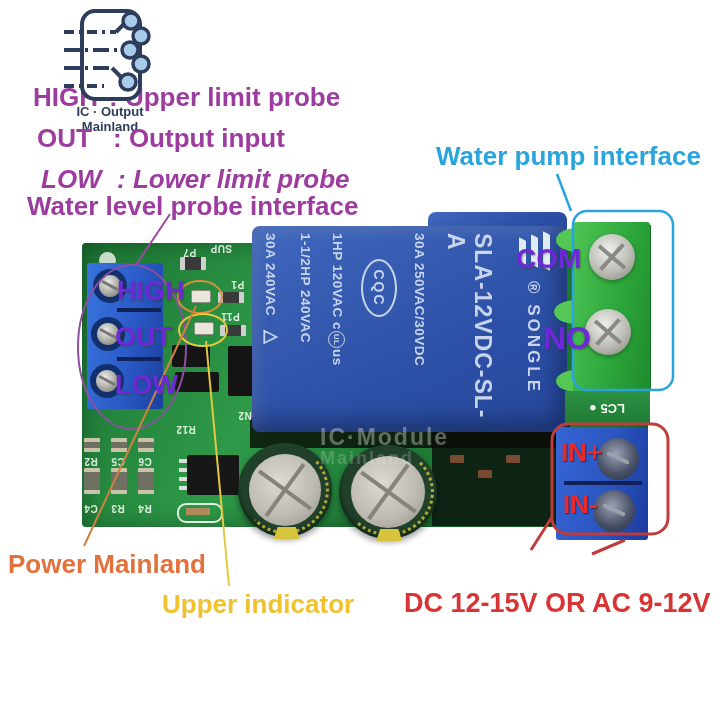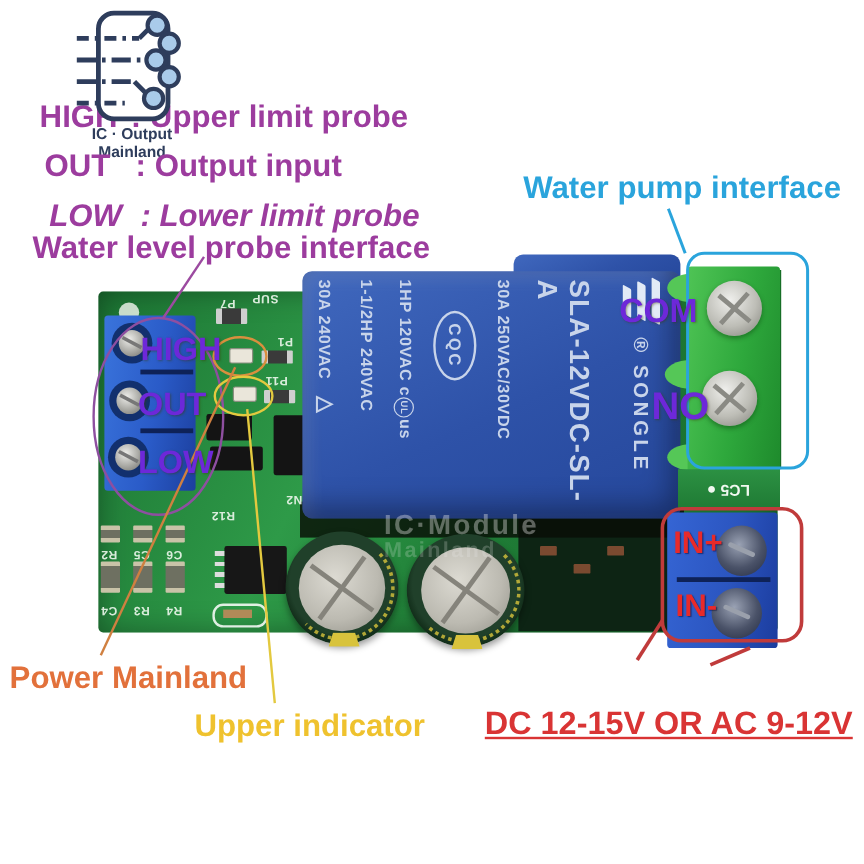--- a/index.html
+++ b/index.html
@@ -300,15 +300,15 @@
   </div>
   <div class="ann probe-line" style="left:41px;top:164px;font-style:italic;">
     <span class="plabel">LOW</span><span>: Lower limit probe</span>
   </div>
   <div class="ann probe-line" style="left:27px;top:191px;">Water level probe interface</div>
 
   <div class="ann pump" style="left:436px;top:141px;">Water pump interface</div>
 
   <div class="ann pwr-ind" style="left:8px;top:549px;">Power Mainland</div>
   <div class="ann wrk-ind" style="left:162px;top:589px;">Upper indicator</div>
-  <div class="ann pwr-in" style="left:404px;top:588px;text-decoration:underline;">DC 12-15V OR AC 9-12V</div>
+  <div class="ann pwr-in" style="left:404px;top:588px;">DC 12-15V OR AC 9-12V</div>
 
 </div>
 
 </body></html>

